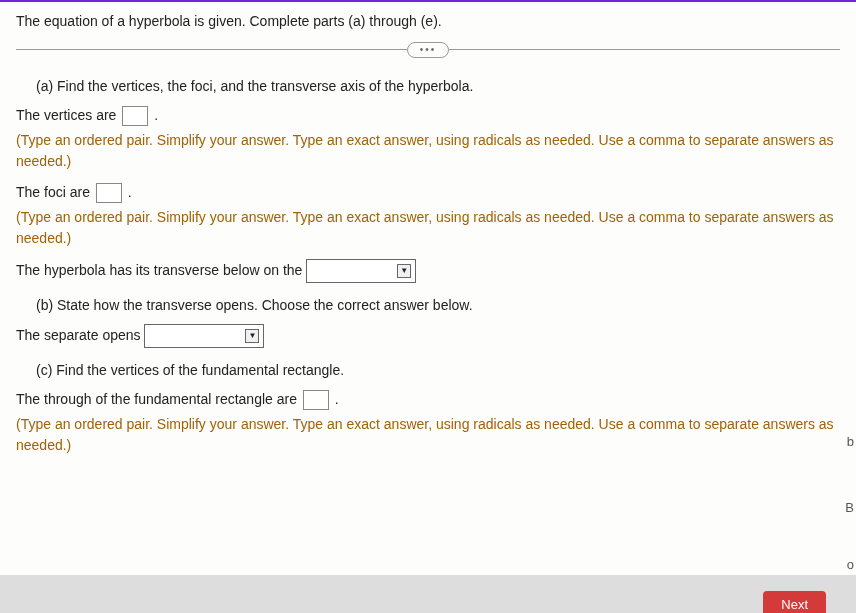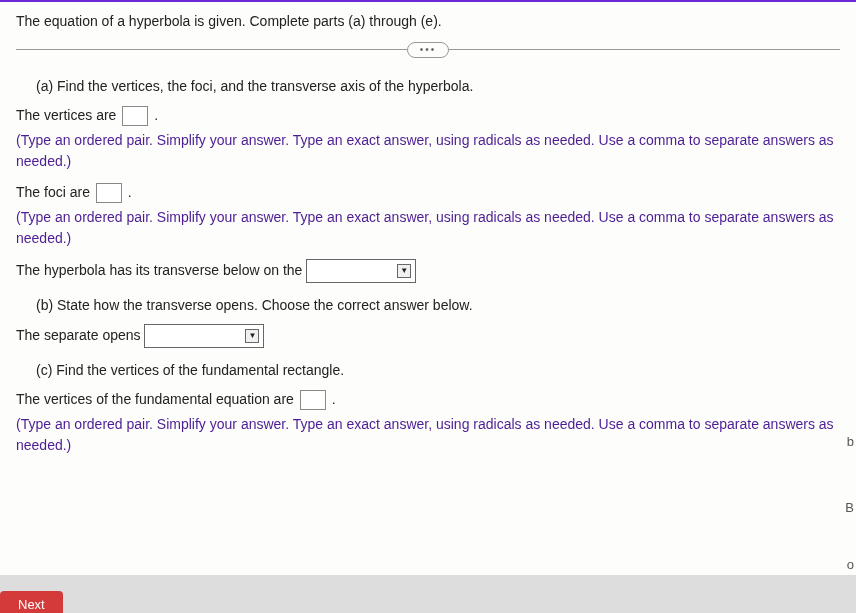--- a/index.html
+++ b/index.html
@@ -37,21 +37,21 @@
       font-size: 10px;
       letter-spacing: 2px;
       color: #666;
       background: #fdfdfb;
       line-height: 14px;
       cursor: pointer;
     }
     .part { margin-bottom: 12px; line-height: 1.5; }
     .prompt { margin-bottom: 8px; margin-left: 20px; }
     .subline { margin-bottom: 4px; }
-    .hint { font-size: 14px; color: #4c1d95; }
+    .hint { font-size: 14px; color: #a16207; }
     .blank-box {
       display: inline-block;
       width: 26px;
       height: 20px;
       border: 1px solid #888;
       background: #fff;
       vertical-align: middle;
       margin: 0 2px;
     }
     .dropdown {
@@ -76,20 +76,21 @@
       justify-content: center;
       font-size: 8px;
       background: #f0f0f0;
     }
     .footer-bar {
       position: absolute;
       bottom: 0; left: 0; right: 0;
       height: 38px;
       background: #ddd;
       display: flex;
+      justify-content: flex-end;
       align-items: center;
       padding-right: 30px;
     }
     .next-btn {
       background: #d43a3a;
       color: #fff;
       padding: 6px 18px;
       border-radius: 4px 4px 0 0;
       font-size: 13px;
       cursor: pointer;
@@ -143,21 +144,21 @@
       <span>The separate opens </span>
       <span class="dropdown med">
         <span class="dd-arrow">▼</span>
       </span>
     </div>
   </div>
 
   <div class="part">
     <div class="prompt">(c) Find the vertices of the fundamental rectangle.</div>
     <div class="subline">
-      <span>The vertices of the fundamental equation are </span>
+      <span>The through of the fundamental rectangle are </span>
       <span class="blank-box"></span>
       <span>.</span>
     </div>
     <div class="hint">(Type an ordered pair. Simplify your answer. Type an exact answer, using radicals as needed. Use a comma to separate answers as needed.)</div>
   </div>
 
   <span class="edge-char" style="top:432px">b</span>
   <span class="edge-char" style="top:498px">B</span>
   <span class="edge-char" style="top:555px">o</span>
 </div>

